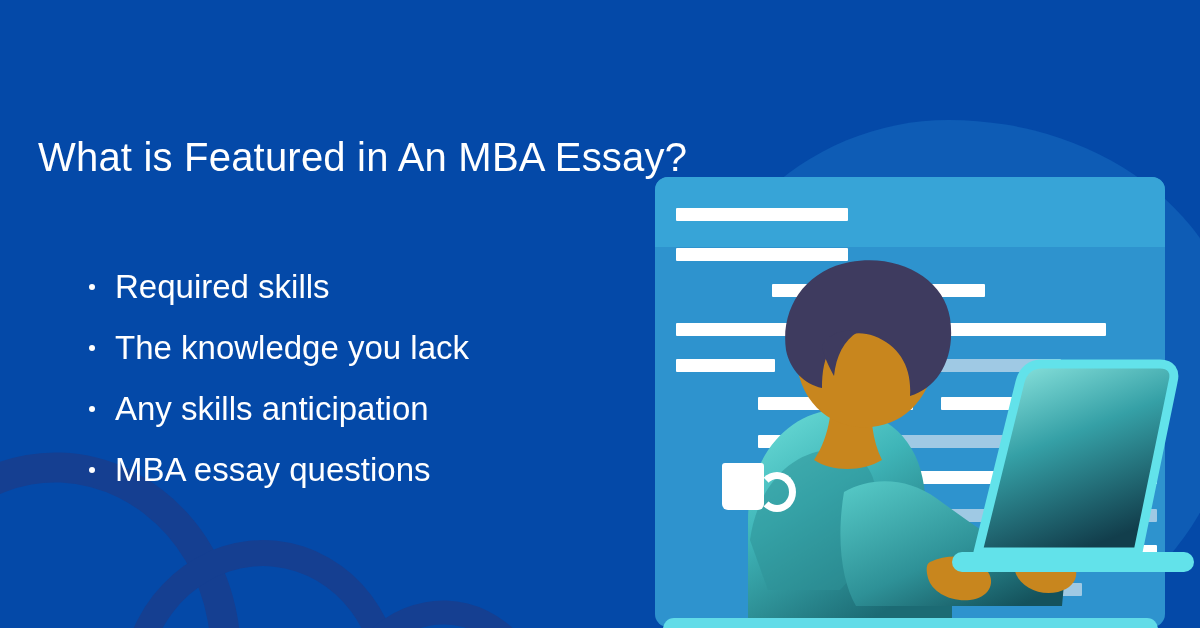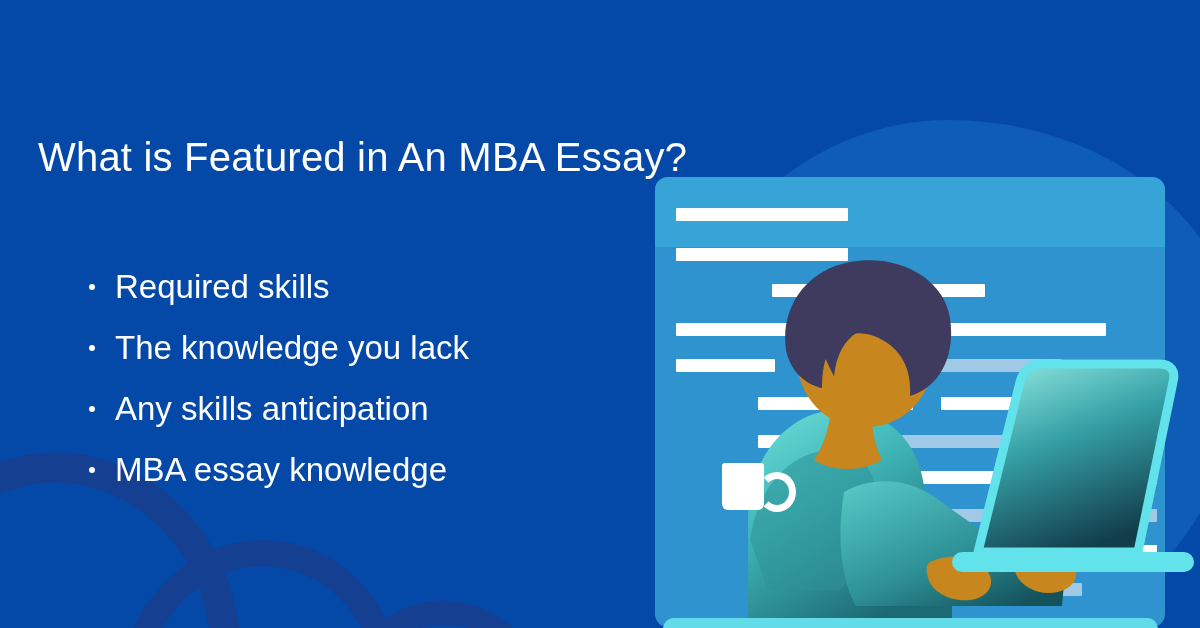--- a/index.html
+++ b/index.html
@@ -99,21 +99,21 @@
   <div class="deco" id="deco-arc-outer"></div>
   <div class="deco" id="deco-arc-mid"></div>
   <div class="deco" id="deco-arc-inner"></div>
 
   <h1 id="headline">What is Featured in An MBA Essay?</h1>
 
   <ul id="bullet-list">
       <li><span class="dot"></span><span>Required skills</span></li>
       <li><span class="dot"></span><span>The knowledge you lack</span></li>
       <li><span class="dot"></span><span>Any skills anticipation</span></li>
-      <li><span class="dot"></span><span>MBA essay knowledge</span></li>
+      <li><span class="dot"></span><span>MBA essay questions</span></li>
     </ul>
 
   <div id="illustration">
 
     <div id="screen">
       <div id="screen-header"></div>
       <div id="screen-bars">
           <div class="bar w" style="left: 20.64px; top: 30.96px; width: 172px;"></div>
           <div class="bar w" style="left: 20.64px; top: 70.52px; width: 172px;"></div>
           <div class="bar w" style="left: 116.96px; top: 106.64px; width: 213.28px;"></div>

